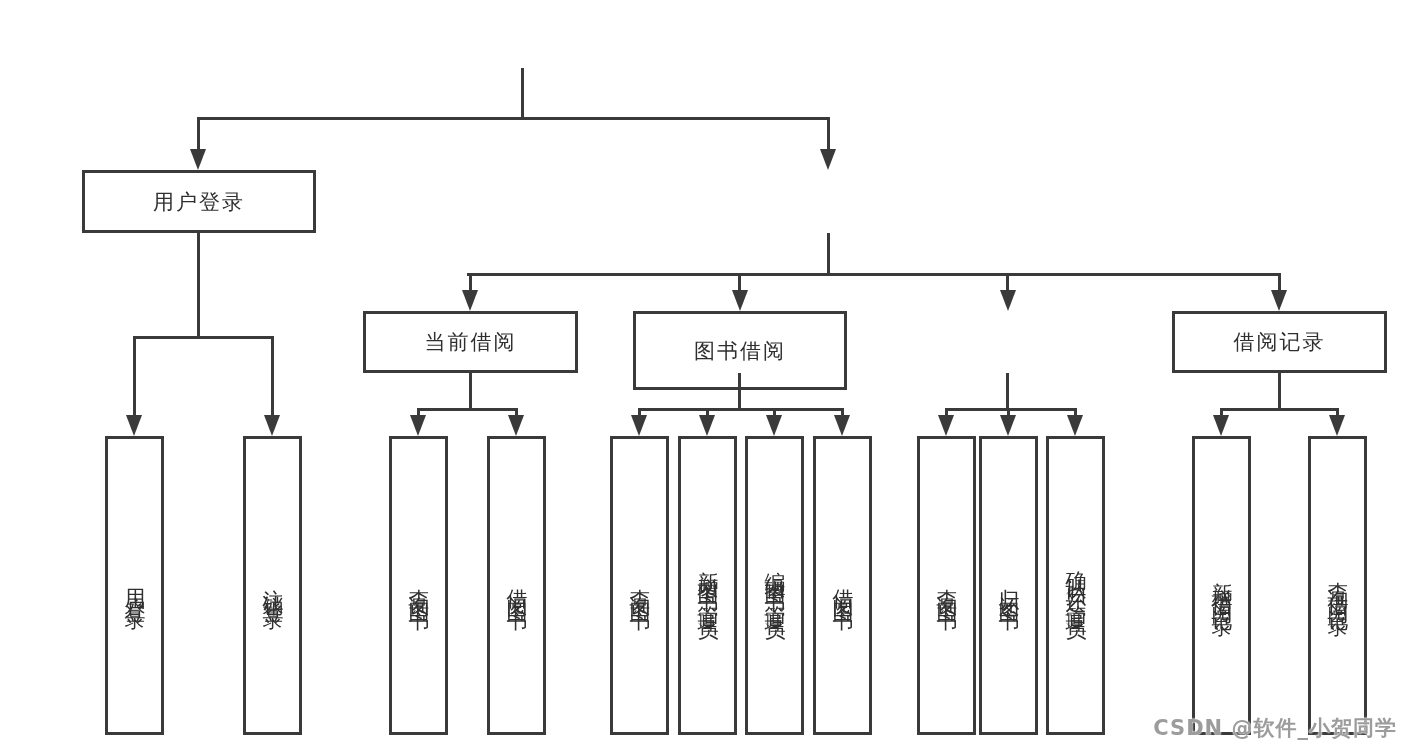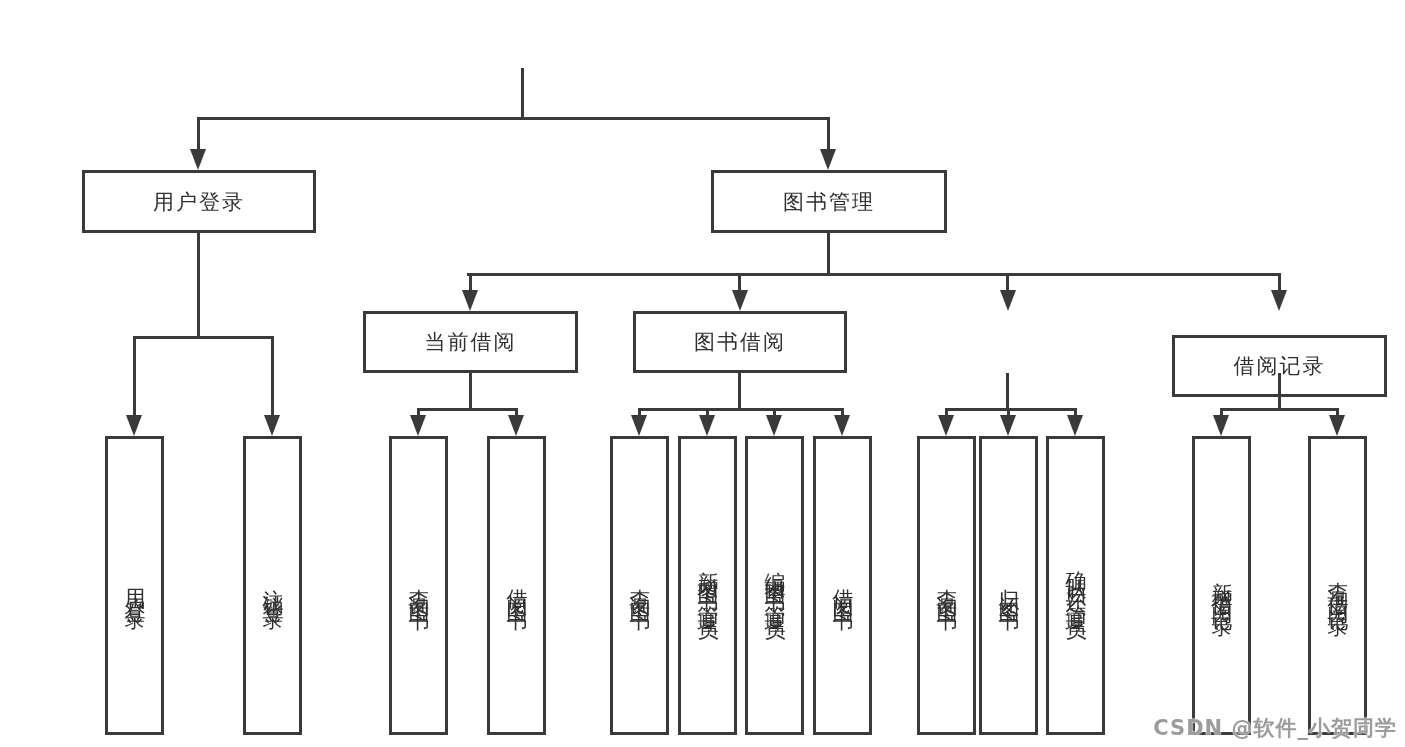--- a/index.html
+++ b/index.html
@@ -40,31 +40,28 @@
 </style>
 </head>
 <body>
 
 <div class="canvas">
 
 
   <div class="node" style="left:82px;top:170px;width:234px;height:63px;">
     <span>用户登录</span>
   </div>
-  <div class="node" style="left:711px;top:170px;width:236px;height:63px;">
-    <span>图书管理</span>
-  </div>
 
   <div class="node" style="left:363px;top:311px;width:215px;height:62px;">
     <span>当前借阅</span>
   </div>
-  <div class="node" style="left:633px;top:311px;width:214px;height:62px;">
+  <div class="node" style="left:633px;top:311px;width:214px;height:79px;">
     <span>图书借阅</span>
   </div>
-  <div class="node" style="left:1172px;top:311px;width:215px;height:62px;margin-top:24px;">
+  <div class="node" style="left:1172px;top:311px;width:215px;height:62px;">
     <span>借阅记录</span>
   </div>
 
   <div class="node leaf" style="left:105px;top:436px;width:59px;height:299px;">
     <span>用户登录</span>
   </div>
   <div class="node leaf" style="left:243px;top:436px;width:59px;height:299px;">
     <span>注销登录</span>
   </div>
 

